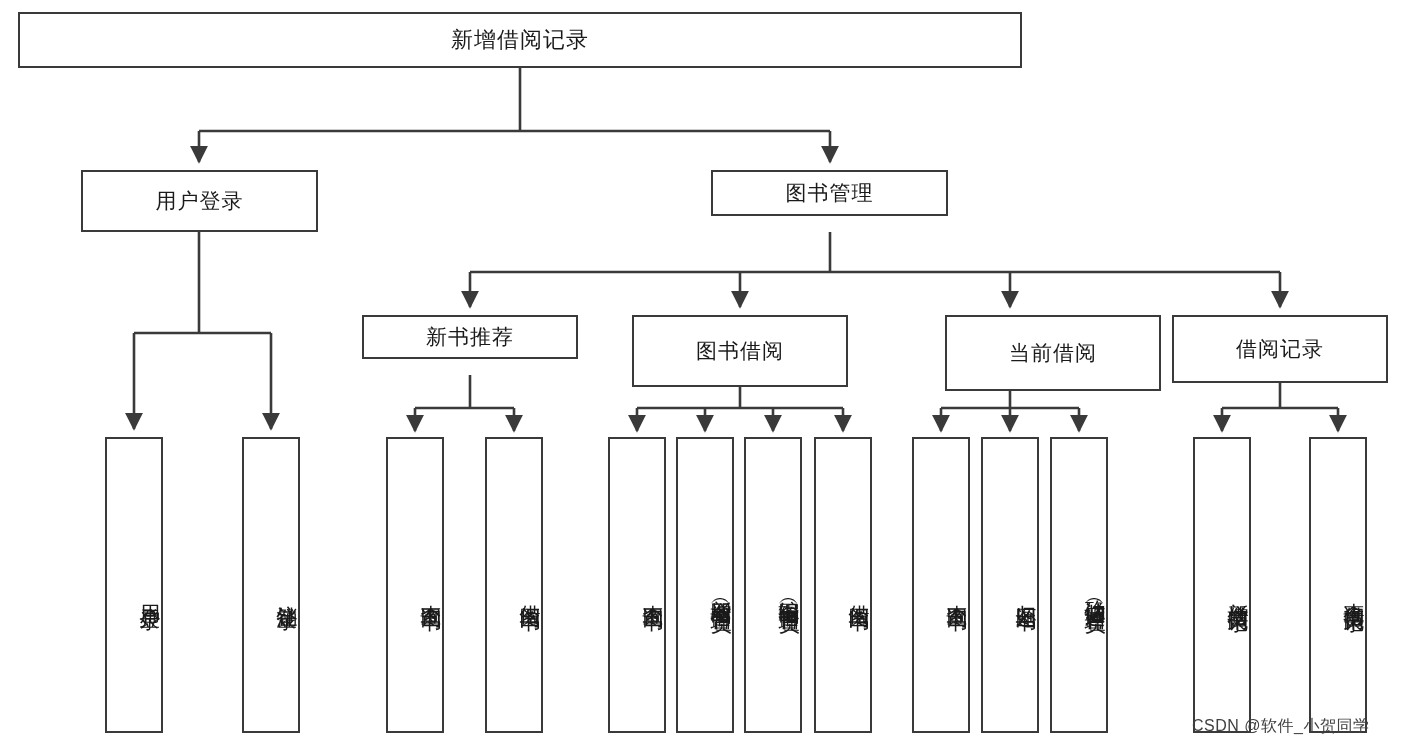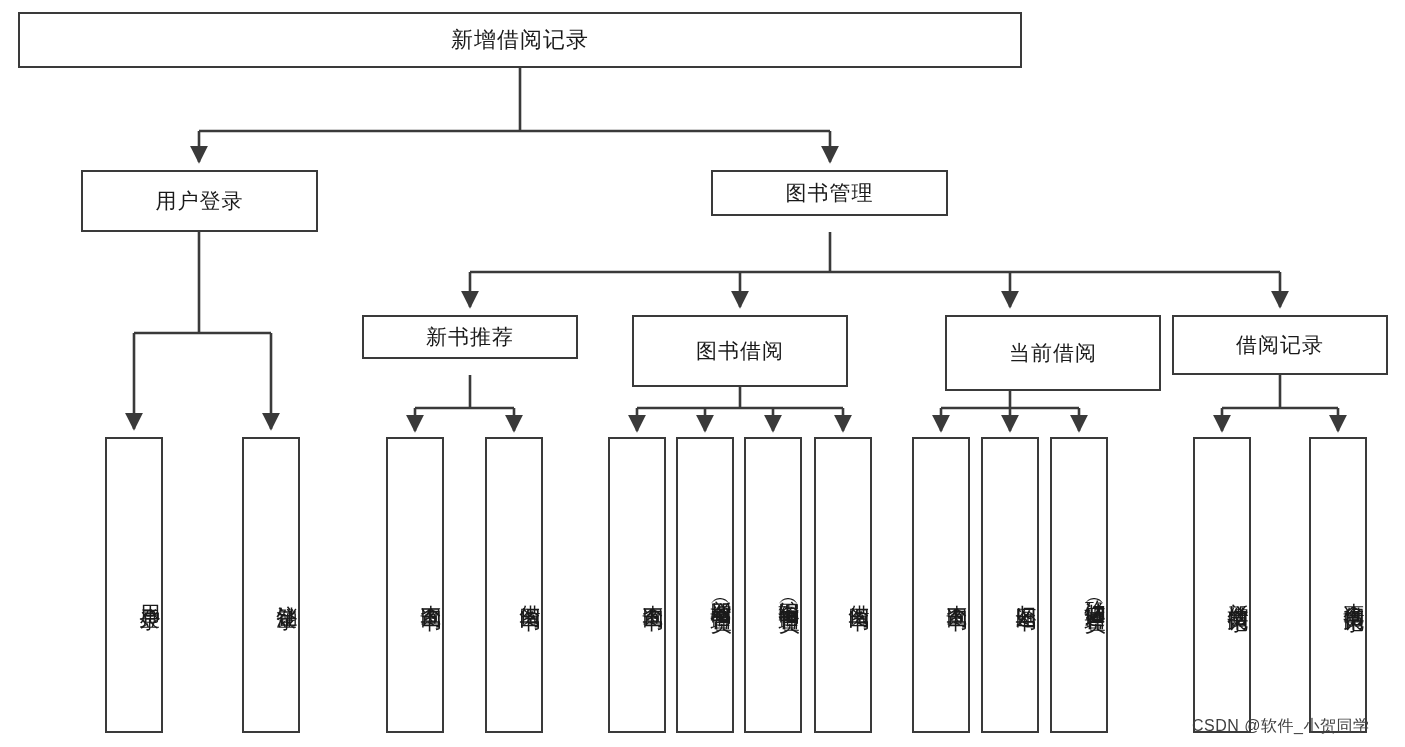--- a/index.html
+++ b/index.html
@@ -126,21 +126,21 @@
 
   <div class="node horiz" style="left:362px; top:315px; width:216px; height:44px;">
     <span>新书推荐</span>
   </div>
   <div class="node horiz" style="left:632px; top:315px; width:216px; height:72px;">
     <span>图书借阅</span>
   </div>
   <div class="node horiz" style="left:902px; top:315px; width:216px; height:76px;margin-left:43px;">
     <span>当前借阅</span>
   </div>
-  <div class="node horiz" style="left:1172px; top:315px; width:216px; height:60px;">
+  <div class="node horiz" style="left:1172px; top:315px; width:216px; height:68px;">
     <span>借阅记录</span>
   </div>
 
   <div class="node vert" style="left:105px; top:437px; width:58px; height:296px;">
     <span>用户登录</span>
   </div>
   <div class="node vert" style="left:242px; top:437px; width:58px; height:296px;">
     <span>注销登录</span>
   </div>
 

